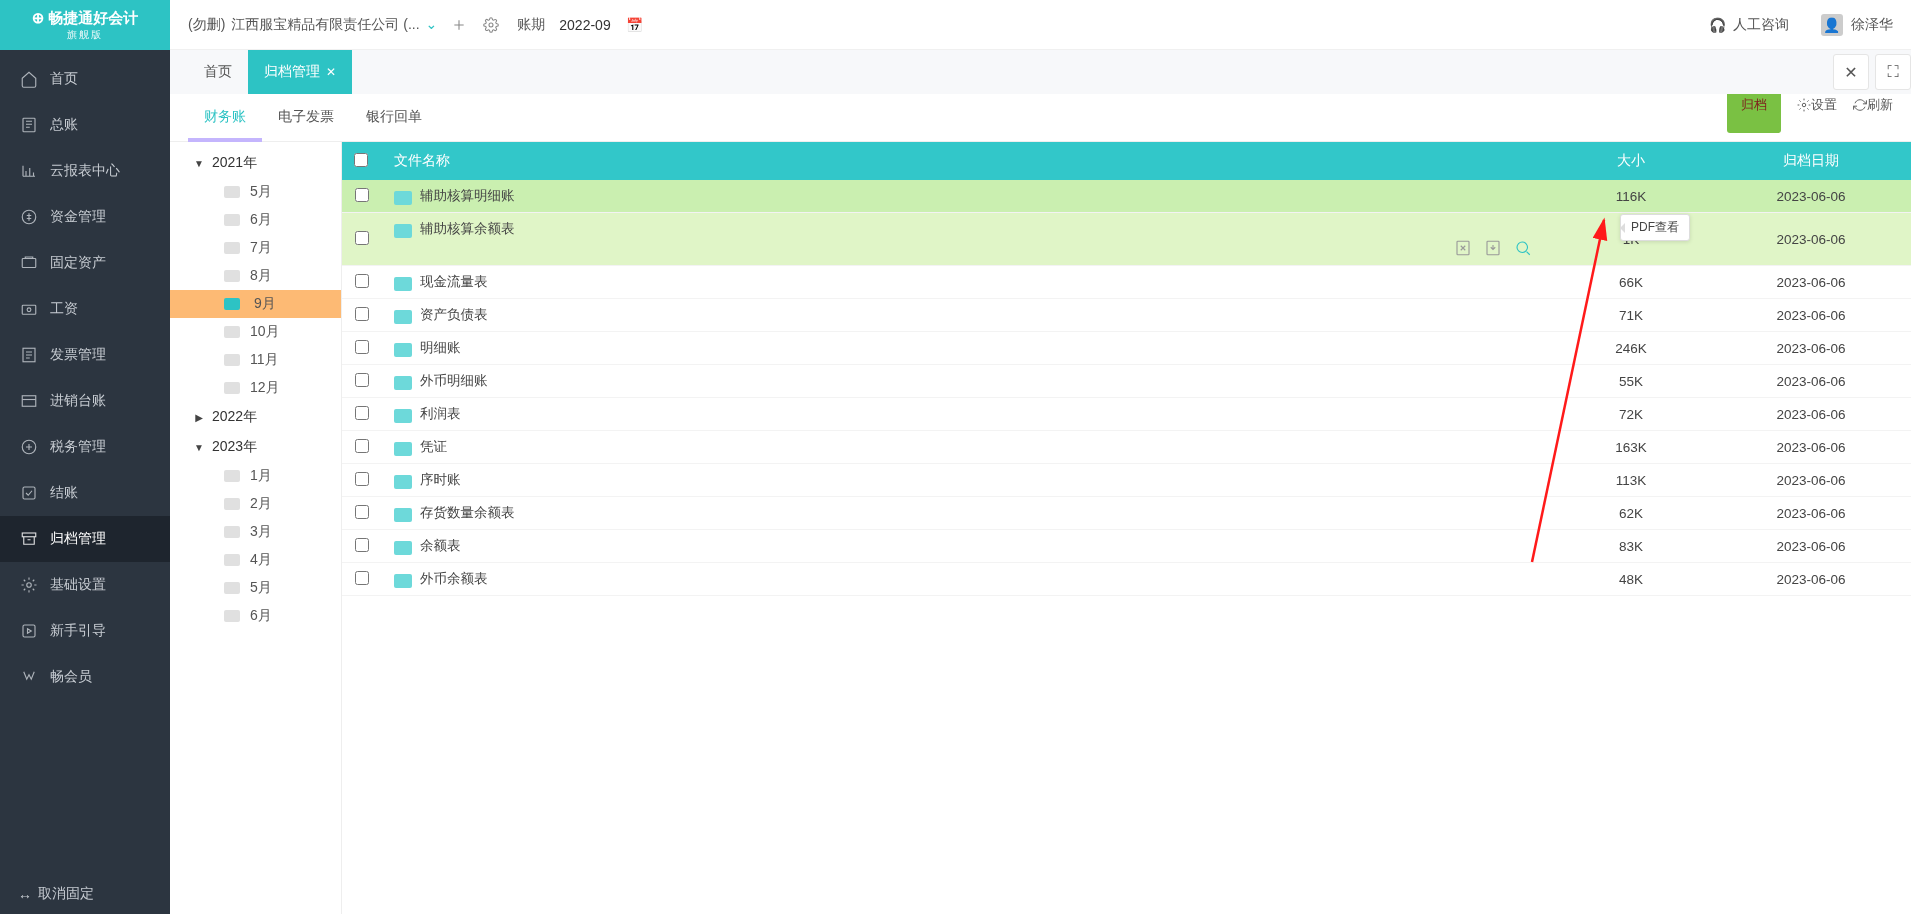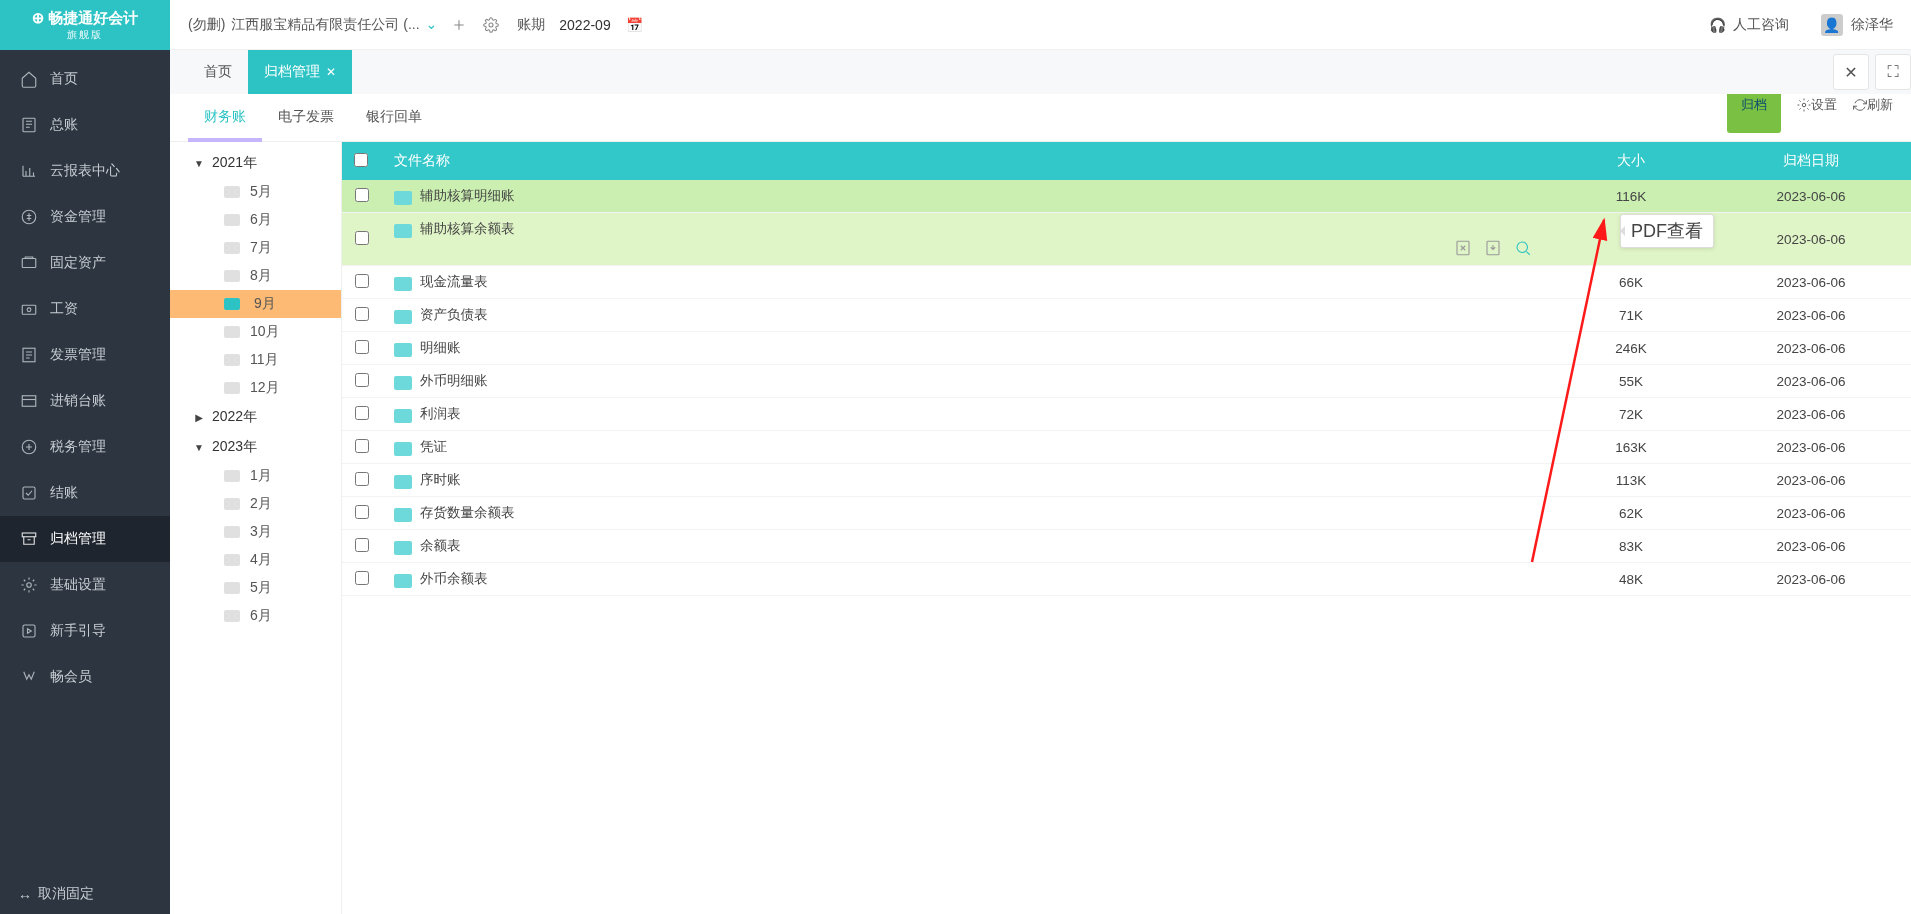--- a/index.html
+++ b/index.html
@@ -39,21 +39,21 @@
   .tab .close{ font-size:12px;}
   .tabs-right{ position:absolute; right:0; top:0; height:44px; display:flex; align-items:center;}
   .sq-btn{ width:36px; height:36px; border:1px solid #e5e5e5; background:#fff; margin-left:6px; border-radius:3px; display:flex; align-items:center; justify-content:center; cursor:pointer; color:#555; font-size:16px;}
   
   .content{ flex:1; display:flex; min-height:0;}
   .subtabs-col{ flex:1; display:flex; flex-direction:column; min-width:0;}
   .subtabs-row{ height:48px; display:flex; align-items:flex-end; padding:0 18px; border-bottom:1px solid #eee;}
   .subtab{ padding:10px 16px 12px; color:#555; cursor:pointer;}
   .subtab.active{ color:#2dc3c4; border-bottom:4px solid #c4b5fd; margin-bottom:-1px;}
   .subtabs-actions{ margin-left:auto; display:flex; align-items:center; gap:16px; padding-bottom:8px;}
-  .btn-primary{ background:#7ac143; color:#0c4a6e; border:none; padding:19px 14px; border-radius:3px; cursor:pointer; font-size:13px;}
+  .btn-primary{ background:#7ac143; color:#7f1d1d; border:none; padding:19px 14px; border-radius:3px; cursor:pointer; font-size:13px;}
   .link-btn{ display:flex; align-items:center; gap:0; cursor:pointer; color:#555; font-size:13px;}
   .link-btn svg{width:14px;height:14px;stroke:currentColor;fill:none;stroke-width:1.6;}
   
   .workspace{ flex:1; display:flex; min-height:0;}
   .tree-panel{ width:172px; border-right:1px solid #eee; overflow-y:auto; padding:6px 0 20px;}
   .tree-year{ display:flex; align-items:center; gap:8px; padding:6px 8px 6px 24px; cursor:pointer; color:#333;}
   .tree-year .caret{ font-size:10px; width:10px; text-align:center; color:#444;}
   .tree-month{ display:flex; align-items:center; gap:10px; padding:5px 8px 5px 54px; cursor:pointer; color:#555;}
   .tree-month .folder{ width:16px; height:12px; background:#e0e0e0; border-radius:2px; position:relative;}
   .tree-month.active{ background:#fdba74;gap:14px;}
@@ -68,21 +68,21 @@
   .grid tr.hl2 td{ background:#e0f5c7;}
   .col-chk{ width:40px; text-align:center;}
   .col-size{ width:160px; text-align:center;}
   .col-date{ width:200px; text-align:center;}
   .fname{ display:flex; align-items:flex-end; gap:8px;}
   .fldr{ width:18px; height:14px; background:#6dd9da; border-radius:2px; display:inline-block;}
   .row-actions{ display:inline-flex; gap:10px; float:right; margin-right:6px;}
   .ract{ width:20px; height:20px; display:flex; align-items:center; justify-content:center; cursor:pointer;}
   .ract svg{ width:18px; height:18px; fill:none; stroke:#999; stroke-width:1.5;}
   .ract.view svg{ stroke:#2dc3c4;}
-  .tooltip{ position:absolute; background:#fff; border:1px solid #ddd; border-radius:3px; padding:4px 10px; font-size:18px; color:#444; box-shadow:0 1px 4px rgba(0,0,0,.12); white-space:nowrap;}
+  .tooltip{ position:absolute; background:#fff; border:1px solid #ddd; border-radius:3px; padding:4px 10px; font-size:12px; color:#444; box-shadow:0 1px 4px rgba(0,0,0,.12); white-space:nowrap;}
   .tooltip::before{ content:""; position:absolute; left:-6px; top:50%; transform:translateY(-50%); border:5px solid transparent; border-right-color:#ddd;}
   .red-arrow{ position:absolute; pointer-events:none;}
   input[type=checkbox]{ width:14px; height:14px; cursor:pointer;}
 </style>
 </head>
 <body>
 
 <div class="app">
   <aside class="sidebar">
     <div class="logo-box">

